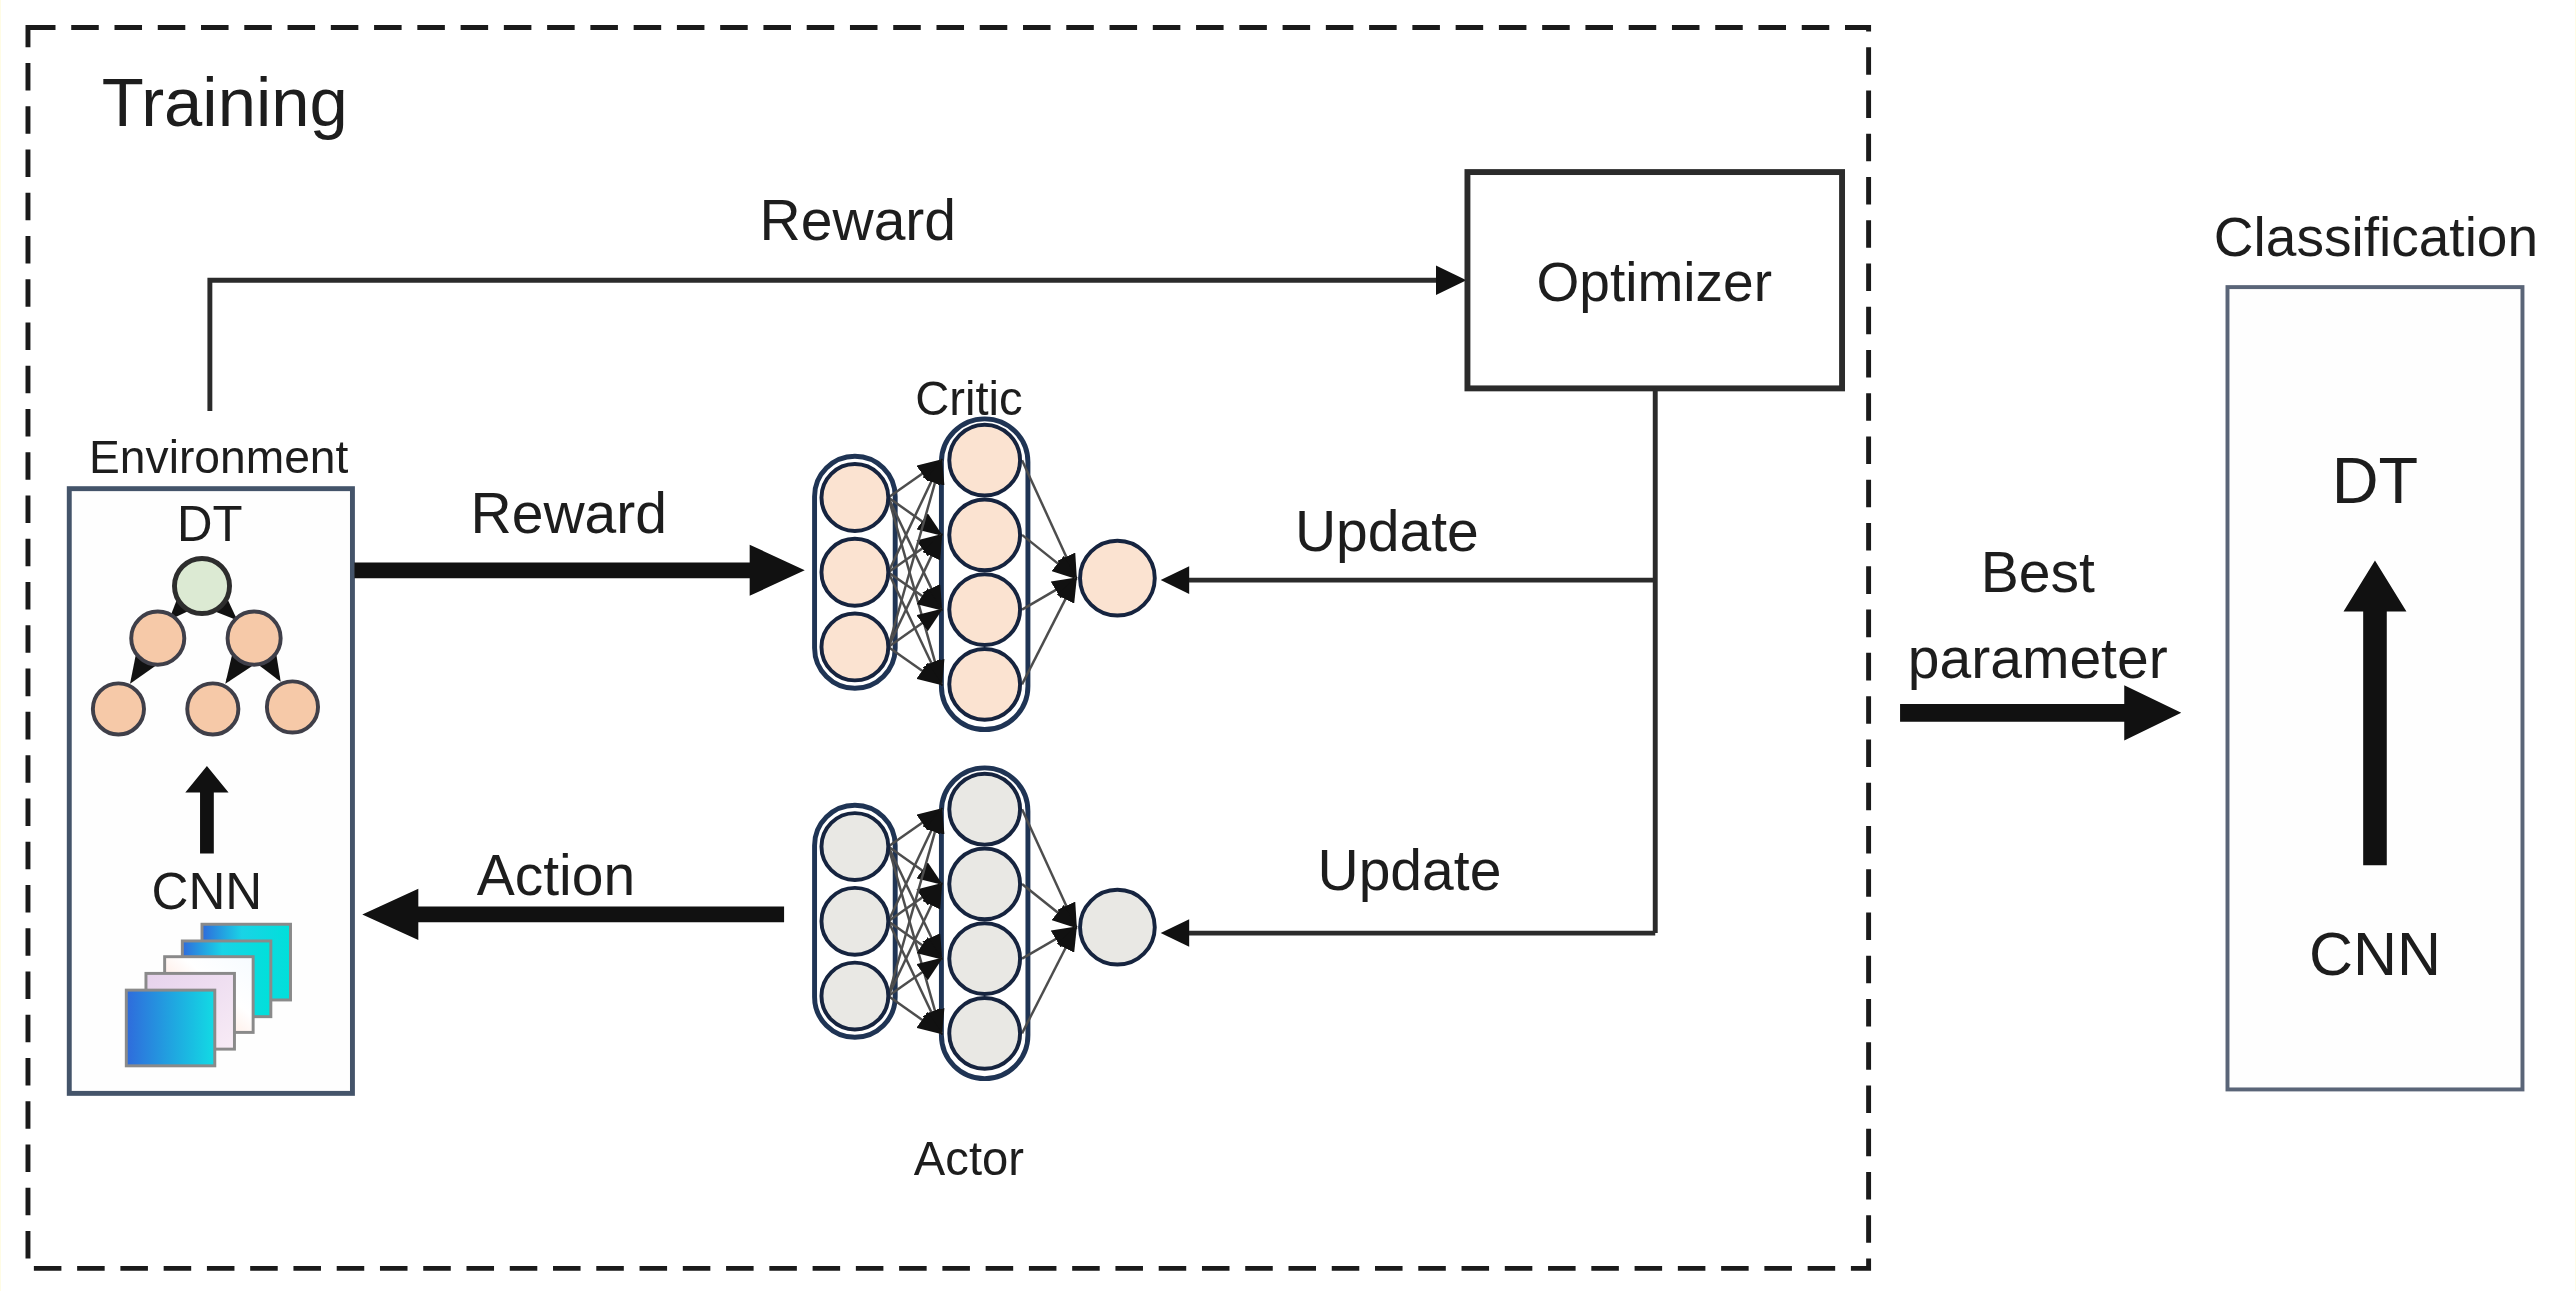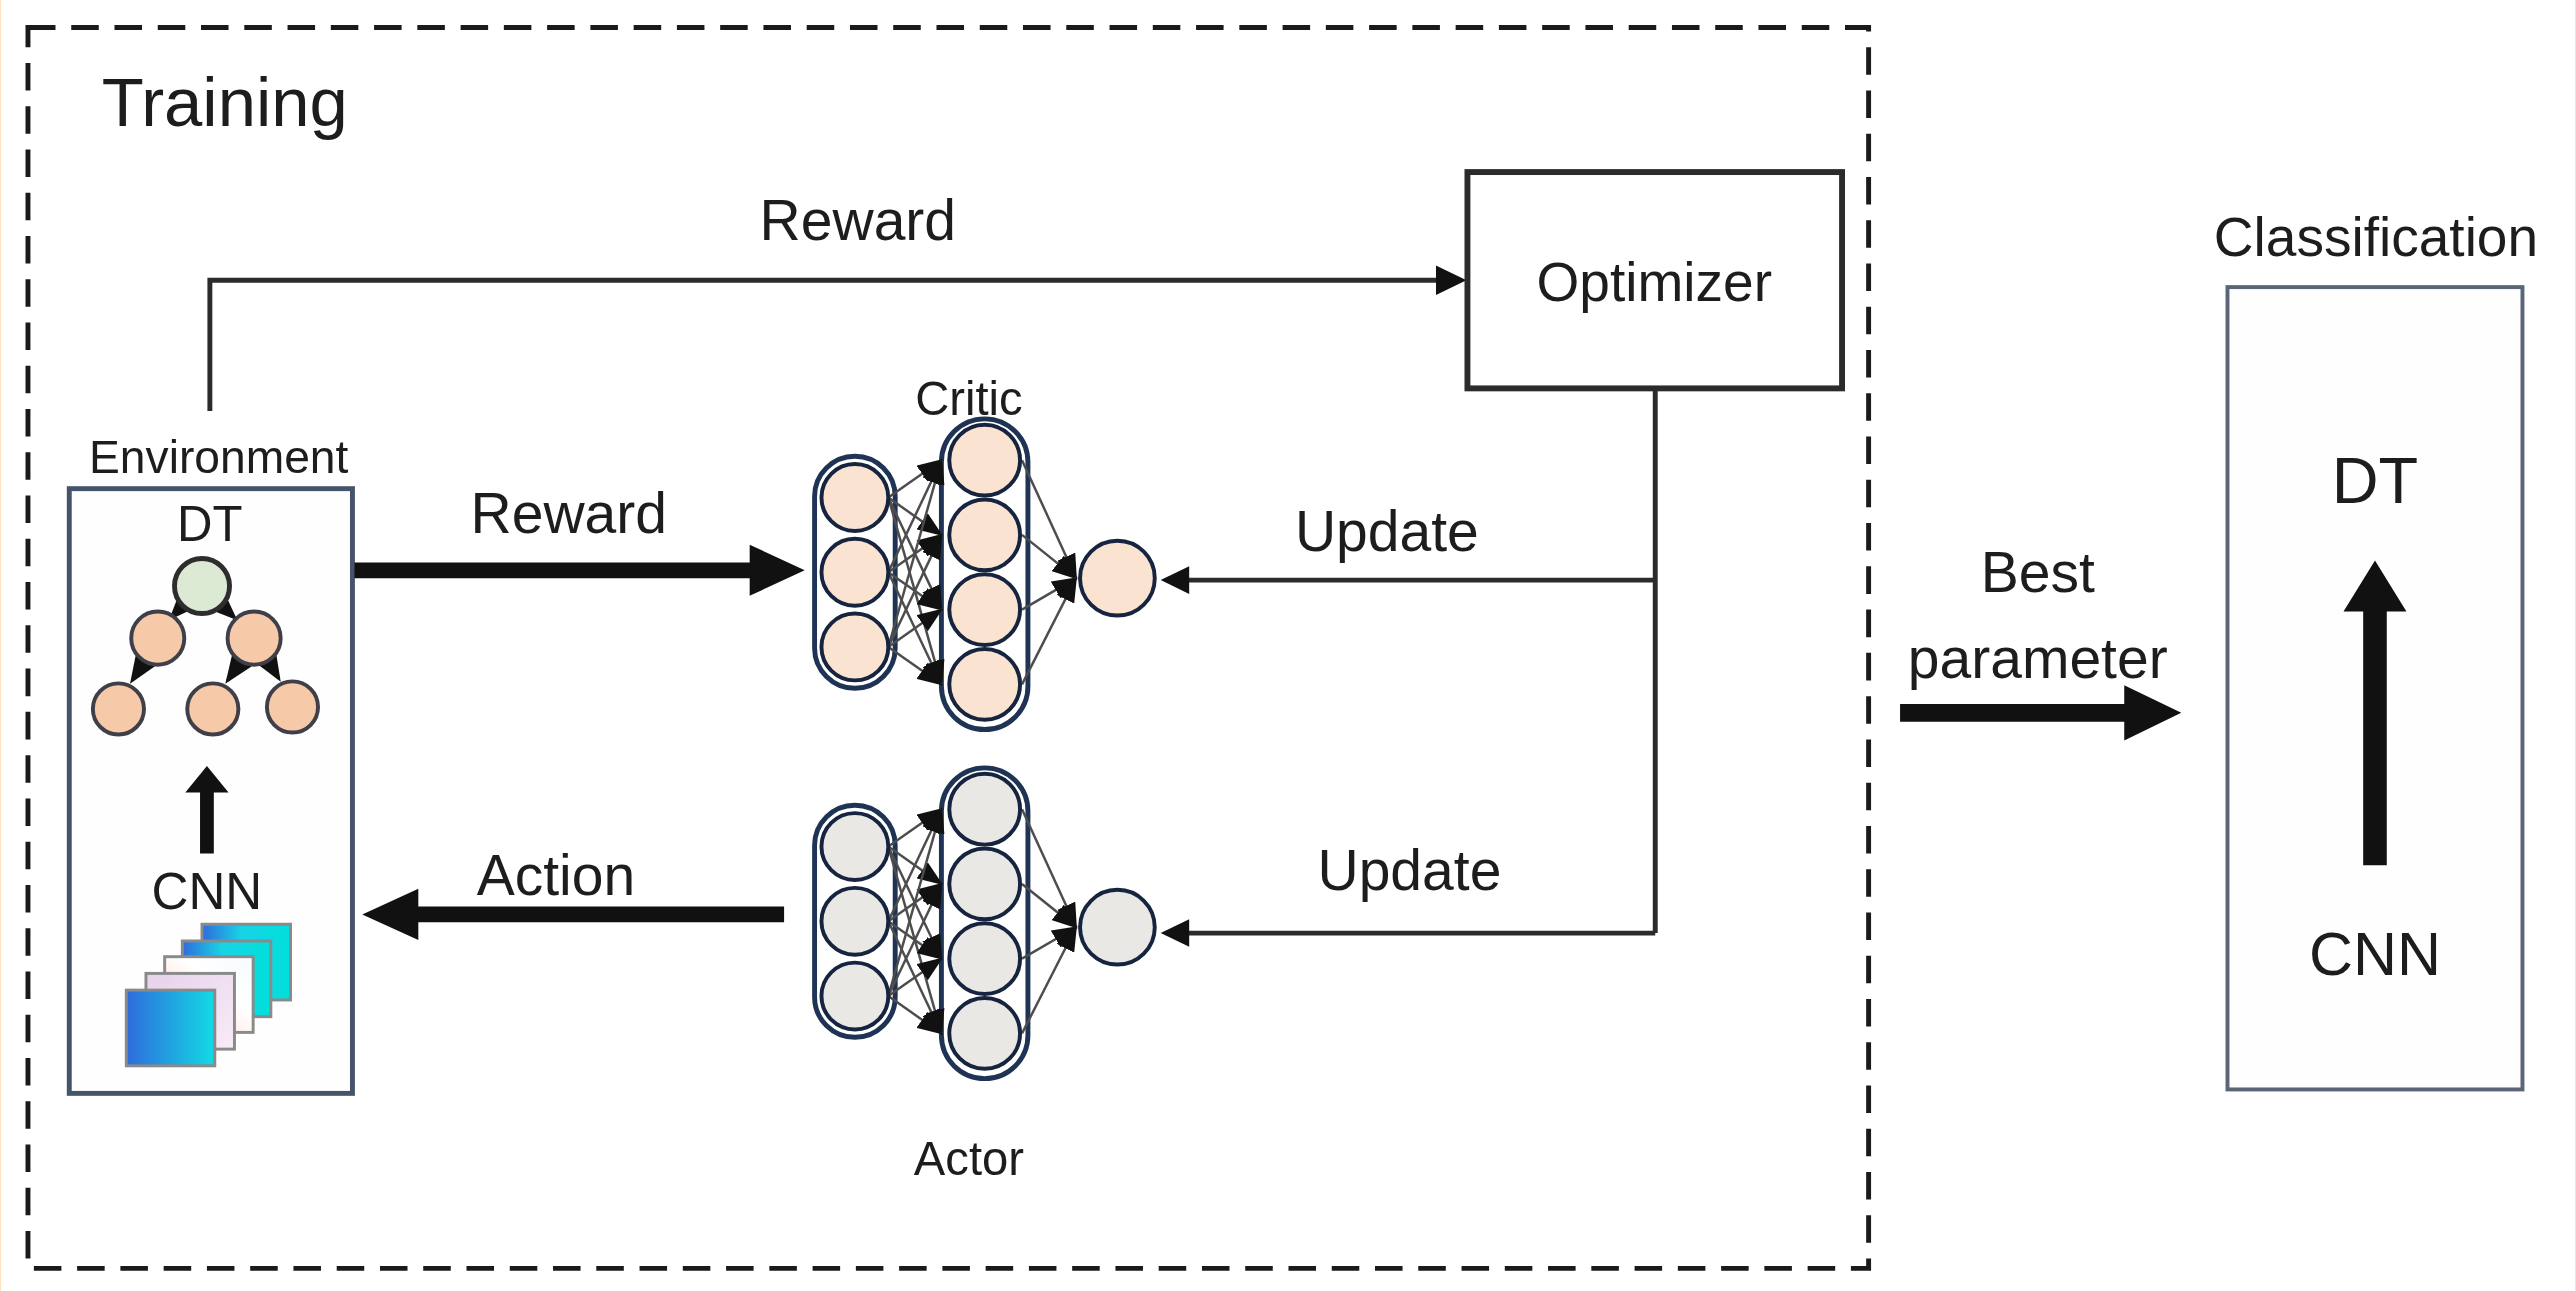--- a/index.html
+++ b/index.html
@@ -1,16 +1,16 @@
 <!DOCTYPE html>
 <html><head>
 <meta charset="utf-8">
 <style>
   html,body{margin:0;padding:0;background:#ffffff;}
-  .stage{width:2576px;height:1291px;background:#fdba74;position:relative;overflow:hidden;}
+  .stage{width:2576px;height:1291px;background:#fef9c3;position:relative;overflow:hidden;}
   svg{display:block;}
   text{font-family:"Liberation Sans", sans-serif; fill:#1d1d1d;}
   .t-title{font-size:70px;}
   .t-flow{font-size:58px;}
   .t-box{font-size:56px;}
   .t-net{font-size:48px;}
   .t-env{font-size:47px;}
   .t-env-dt{font-size:50px;}
   .t-env-cnn{font-size:52px;}
   .t-class-title{font-size:56px;}

